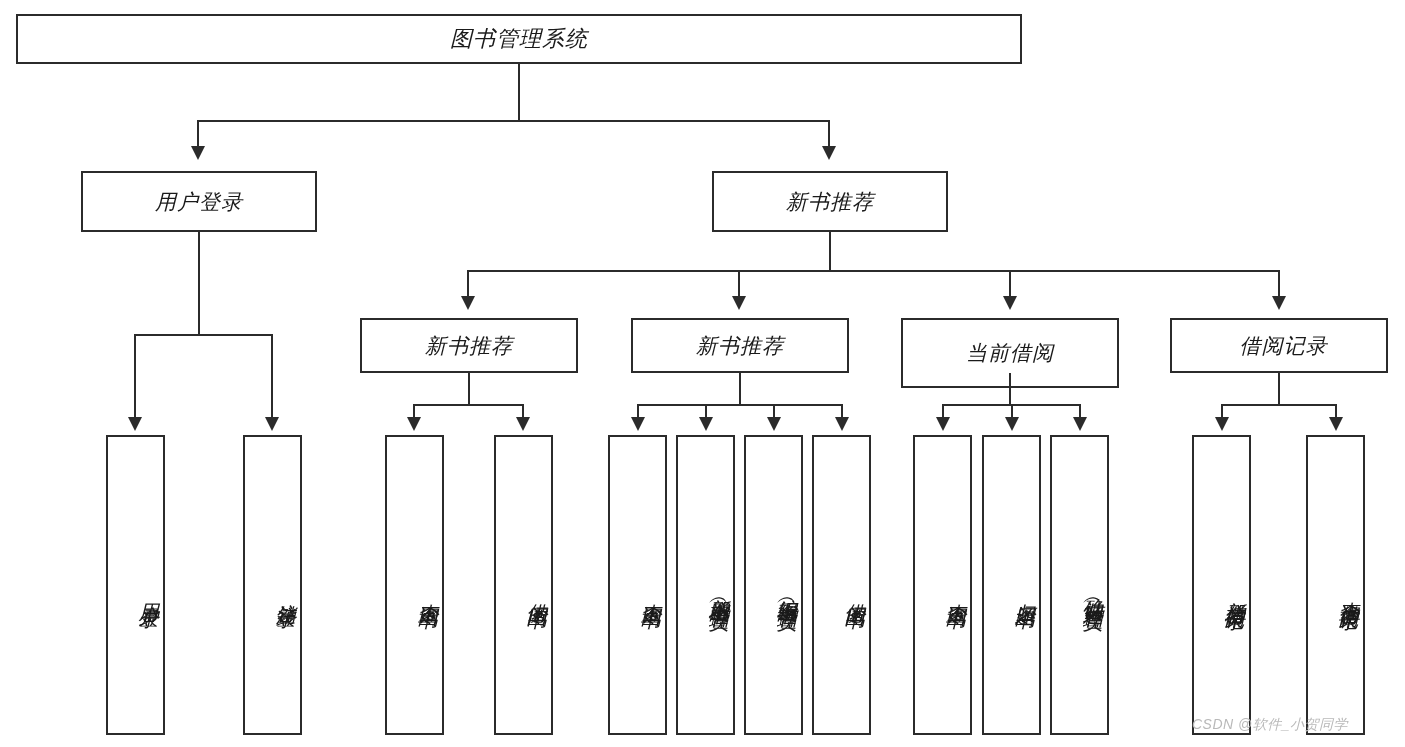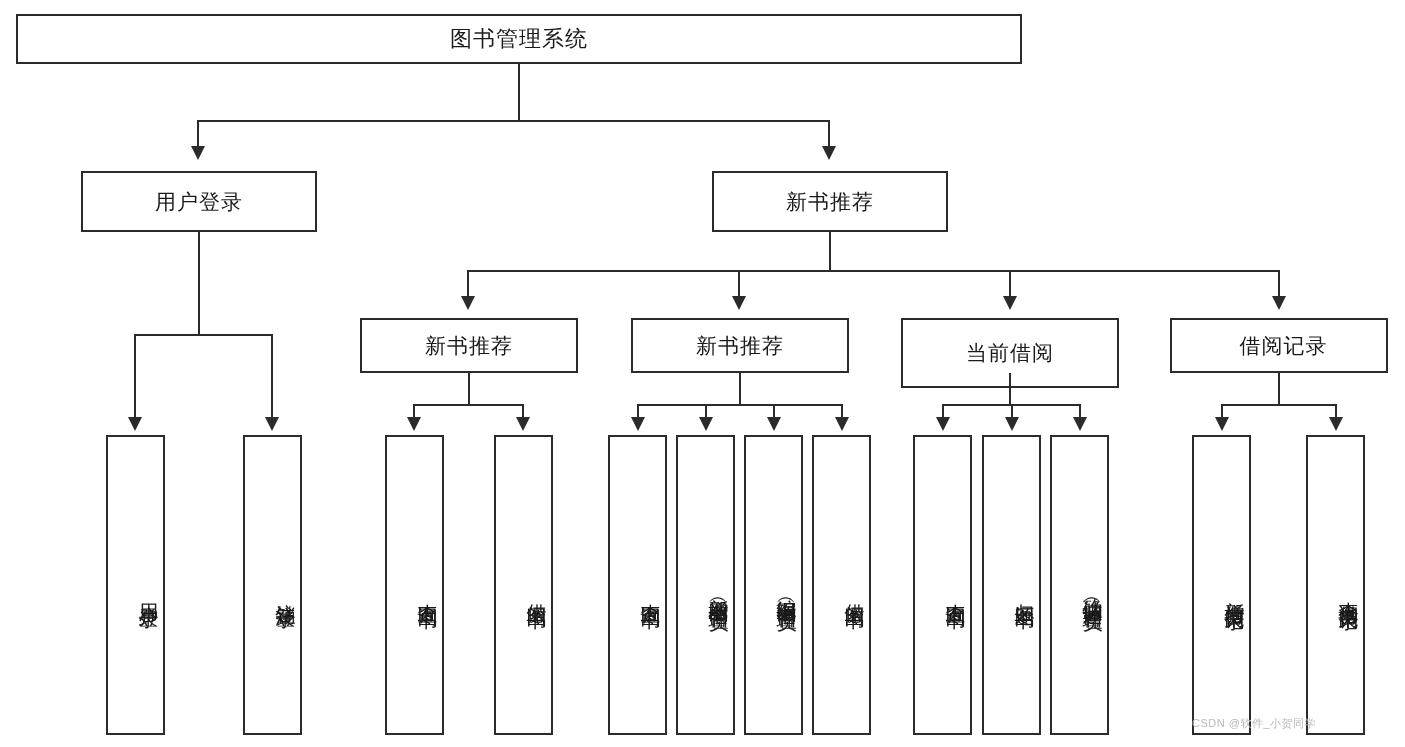--- a/index.html
+++ b/index.html
@@ -9,20 +9,21 @@
   }
   body {
     font-family: "Liberation Sans", "DejaVu Sans", sans-serif;
   }
   #canvas {
     position: relative;
     width: 1405px;
     height: 747px;
     background: #ffffff;
     overflow: hidden;
+    font-style: italic;
   }
 
   
   .node {
     position: absolute;
     box-sizing: border-box;
     border: 2px solid #2b2b2b;
     background: #ffffff;
     color: #1a1a1a;
     display: flex;
@@ -69,21 +70,21 @@
     width: 0;
     height: 0;
     border-left: 7px solid transparent;
     border-right: 7px solid transparent;
     border-top: 14px solid #2b2b2b;
   }
 
   
   .watermark {
     position: absolute;
-    font-size: 11px;
+    font-size: 14px;
     color: #b9b9b9;
     white-space: nowrap;
     letter-spacing: 0.5px;
   }
 </style>
 </head>
 <body>
 
 <div id="canvas">
 

